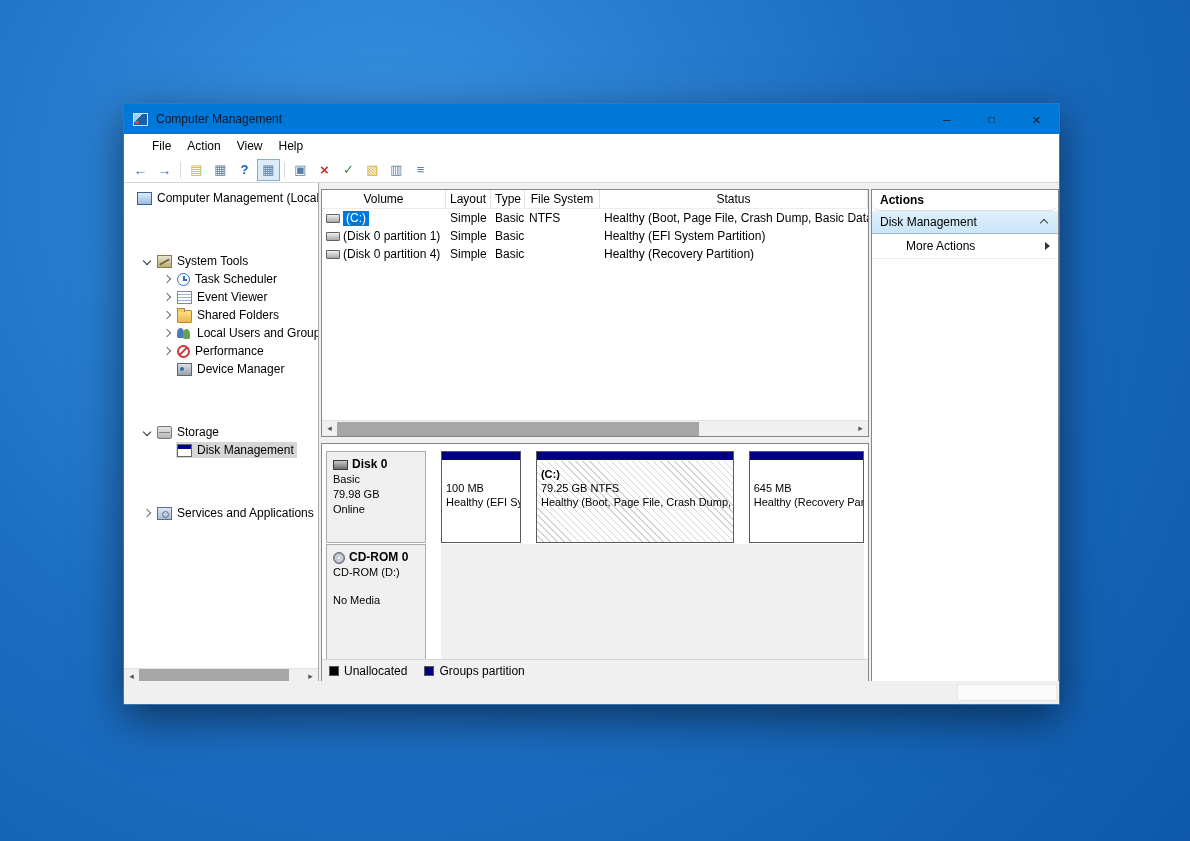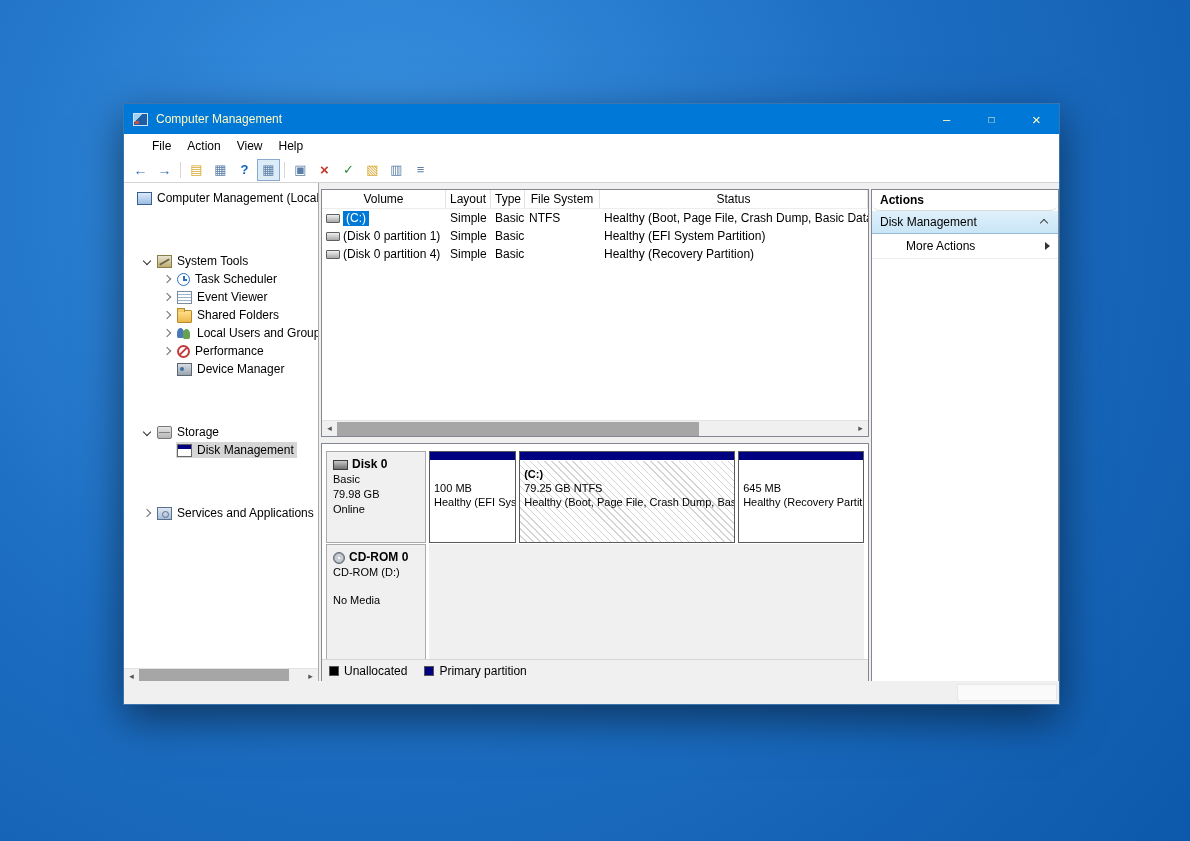--- a/index.html
+++ b/index.html
@@ -10,21 +10,21 @@
     background: radial-gradient(circle at 32% 22%, #3a92e2 0%, #1d6fc4 48%, #0d58aa 100%);
     color:#000;
     cursor: default;
   }
   .window{
     position:absolute; left:123px; top:103px; width:937px; height:602px;
     background:#f0f0f0; border:1px solid #3c74ae;
     box-shadow: 0 14px 40px rgba(0,0,0,.5);
   }
   
-  .titlebar{ height:30px; background:#0078d7; display:flex; align-items:center; padding-left:9px; color:#fef9c3; }
+  .titlebar{ height:30px; background:#0078d7; display:flex; align-items:center; padding-left:9px; color:#0f172a; }
   .title-icon{ width:15px; height:13px; flex:none; position:relative;
     background:linear-gradient(135deg,#9fd0f2 0 35%,#1d5fa6 35%); border:1px solid #cfe3f5; }
   .title-icon::after{ content:""; position:absolute; left:1px; bottom:1px; width:4px; height:3px; background:#d34b3a; }
   .title-text{ margin-left:8px; font-size:12px; }
   .win-controls{ margin-left:auto; display:flex; height:100%; }
   .ctrl{ width:45px; height:100%; display:flex; align-items:center; justify-content:center; font-size:13px; }
   .ctrl.max{ font-size:10px; }
   .ctrl.close{ font-size:15px; }
   
   .menubar{ height:23px; background:#fff; display:flex; align-items:center; padding-left:20px; }
@@ -89,21 +89,21 @@
   .volume-pane{ position:absolute; left:197px; top:6px; width:548px; height:248px; background:#fff; border:1px solid #828790; overflow:hidden; }
   .vheader,.vrow{ display:grid; grid-template-columns:124px 45px 34px 75px 1fr; }
   .vheader{ height:19px; border-bottom:1px solid #ededed;text-align:center; }
   .vh{ padding:2px 4px; border-right:1px solid #e3e3e3; overflow:hidden; white-space:nowrap; }
   .vrow{ height:18px; align-items:center; }
   .vc{ padding:0 4px; overflow:hidden; white-space:nowrap; display:flex; align-items:center; }
   .chip{ background:#0078d7; color:#fff; padding:0 3px 1px 3px; }
   .ic-vol{ width:14px; height:9px; background:linear-gradient(#f0f0f0,#a8a8a8); border:1px solid #606060; border-radius:1px; margin-right:3px; flex:none; }
   
   .graph-pane{ position:absolute; left:197px; top:260px; width:548px; height:240px; background:#fff; border:1px solid #828790; overflow:hidden; }
-  .disk-row{ position:absolute; left:4px; right:4px; display:flex; gap:3px; }
+  .disk-row{ position:absolute; left:4px; right:4px; display:flex; gap:15px; }
   .row-disk0{ top:7px; height:92px; }
   .row-cdrom{ top:100px; height:116px; }
   .disk-head{ width:100px; flex:none; background:#f0f0f0; border:1px solid #ababab; padding:5px 6px; font-size:11px; line-height:15px; }
   .dh-name{ font-size:12px; font-weight:bold; display:flex; align-items:center; white-space:nowrap; }
   .ic-disk{ width:15px; height:10px; background:linear-gradient(#c8c8c8,#6e6e6e); border:1px solid #3c3c3c; margin-right:4px; flex:none; }
   .ic-cd{ width:12px; height:12px; border-radius:50%; flex:none; margin-right:4px; border:1px solid #667;
     background:radial-gradient(circle,#fff 0 1.5px,#c8ccd4 1.5px 4px,#9aa2ac 4px 5.5px,#777 5.5px 6px); }
   .dh-gap{ height:13px; }
   .part{ border:1px solid #5a5a5a; background:#fff; display:flex; flex-direction:column; overflow:hidden; }
   .p-efi{ width:88px; } .p-c{ width:218px; } .p-rec{ width:127px; }
@@ -371,21 +371,21 @@
           <div>CD-ROM (D:)</div>
           <div class="dh-gap"></div>
           <div>No Media</div>
         </div>
         <div class="cd-empty"></div>
       </div>
       <div class="legend">
         <span class="lg-sq lg-unalloc"></span>
         <span>Unallocated</span>
         <span class="lg-sq lg-primary"></span>
-        <span>Primary partition</span>
+        <span>Groups partition</span>
       </div>
     </div>
 
     <div class="actions-pane">
       <div class="actions-title">Actions</div>
       <div class="actions-group">
         <span>Disk Management</span>
         <span class="chev-up"></span>
       </div>
       <div class="more-actions">

